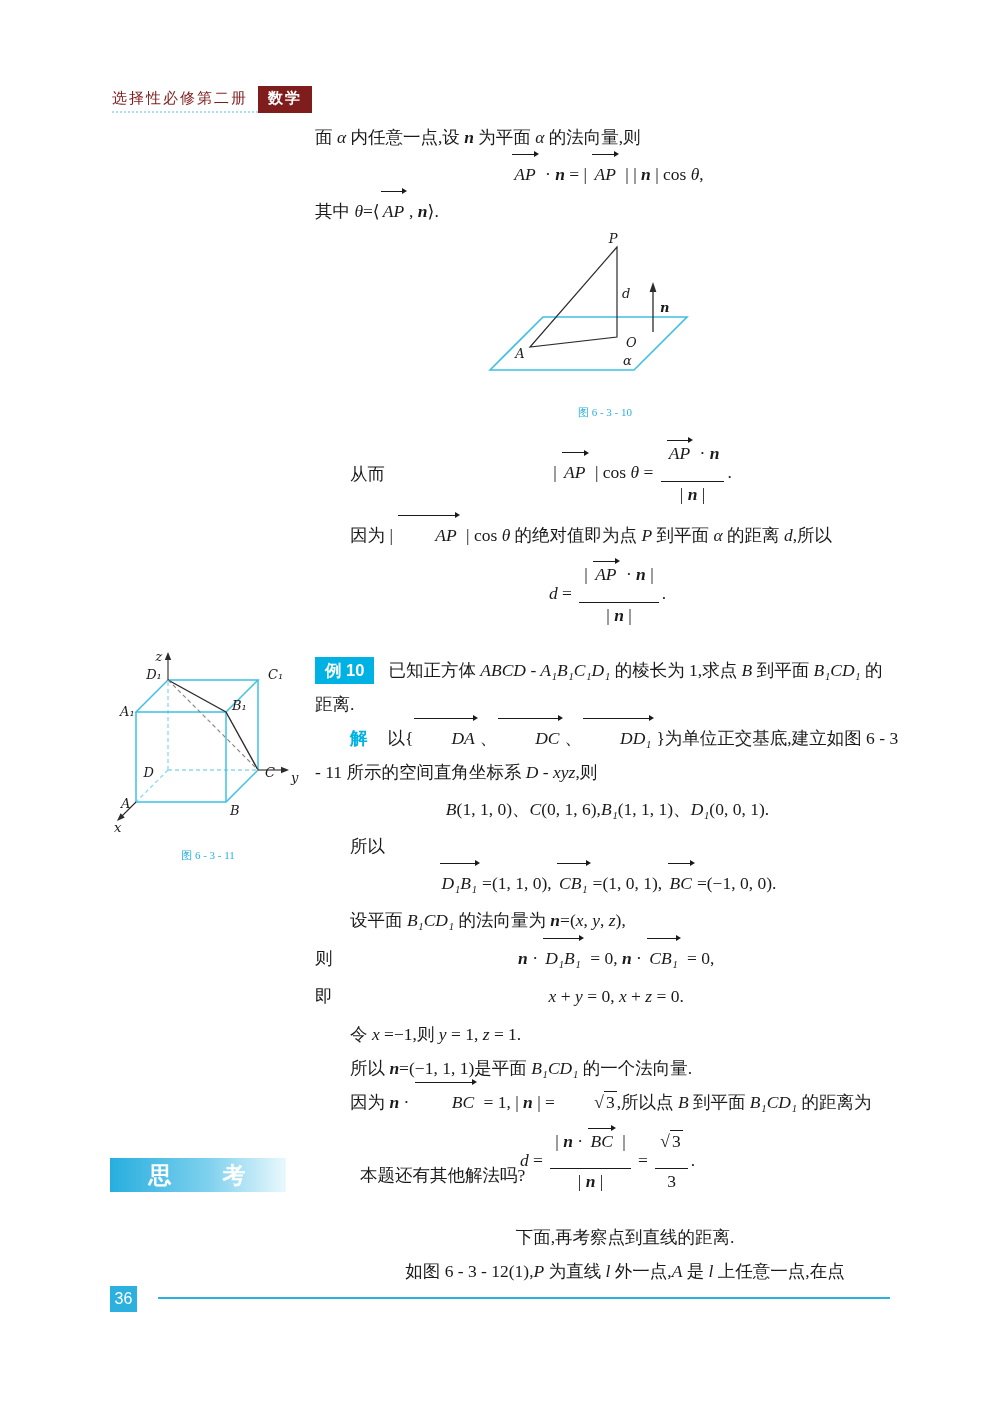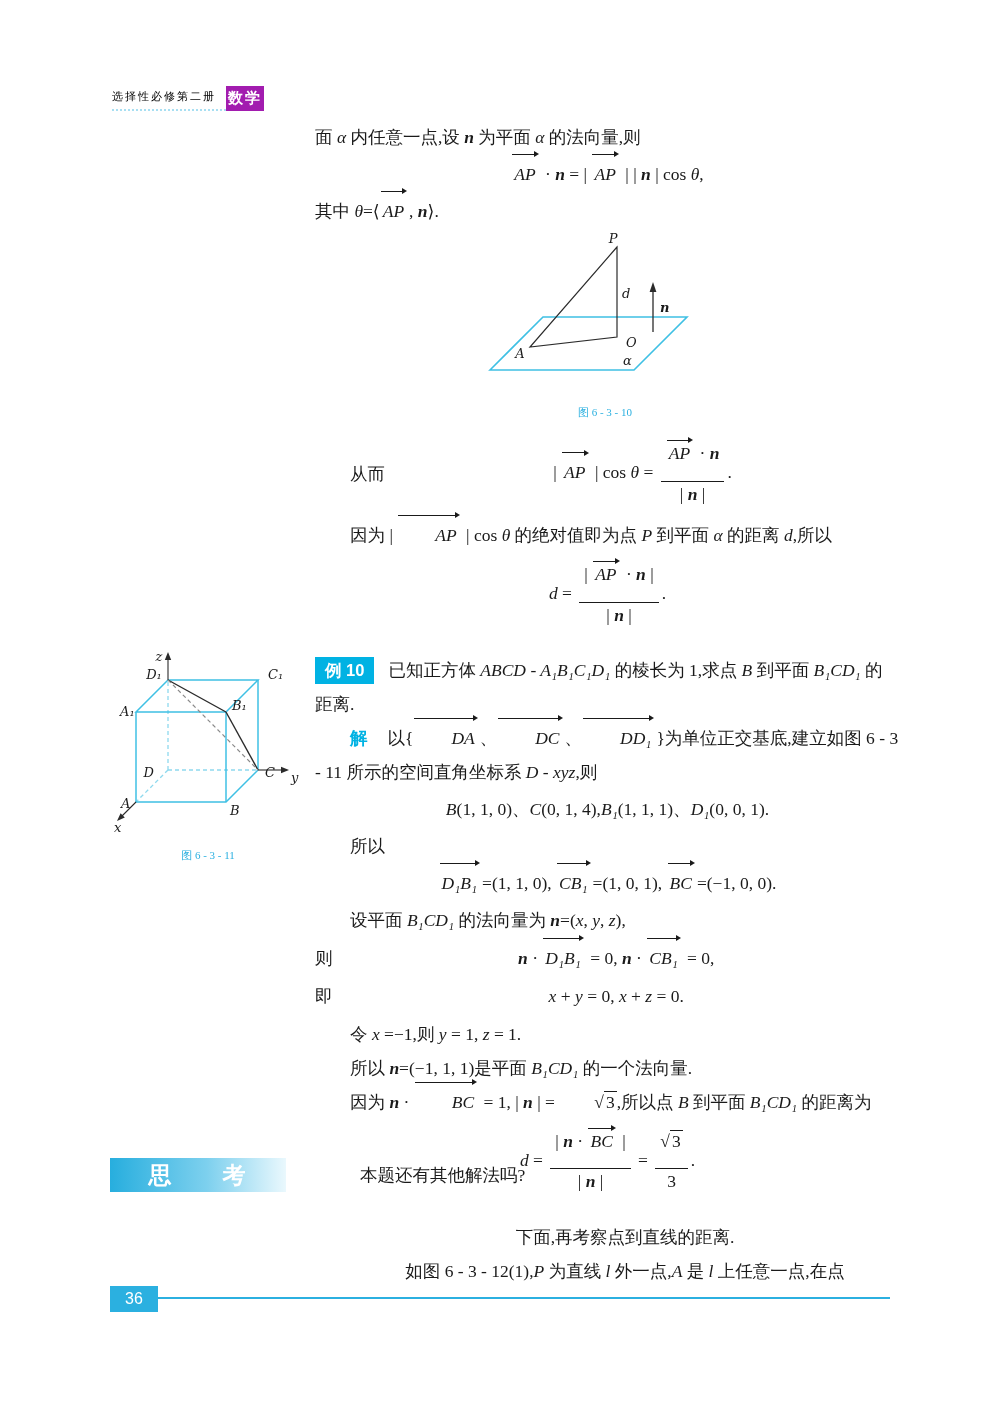--- a/index.html
+++ b/index.html
@@ -2,23 +2,23 @@
 <html><head>
 <meta charset="utf-8">
 <style>
   html,body{margin:0;padding:0;background:#ffffff;}
   .page{position:relative;width:1000px;height:1402px;background:#fff;overflow:hidden;
         font-family:"Liberation Serif","DejaVu Serif","DejaVu Sans",serif;color:#1a1a1a;}
 
   
   .hdr{position:absolute;left:112px;top:86px;display:flex;align-items:stretch;
        font-family:"Liberation Sans","DejaVu Sans",sans-serif;}
-  .hdr-vol{color:#000000;font-size:11px;letter-spacing:2px;padding:3px 10px 3px 0;
+  .hdr-vol{color:#7f1d1d;font-size:15px;letter-spacing:2px;padding:3px 10px 3px 0;
            border-bottom:2px dotted #a8dff2;}
-  .hdr-sub{background:#a21caf;color:#fff;font-size:15px;padding:3px 2px;font-weight:bold;letter-spacing:2px;}
+  .hdr-sub{background:#7f1d1d;color:#fff;font-size:15px;padding:3px 10px;font-weight:bold;letter-spacing:2px;}
 
   
   .col{position:absolute;left:315px;top:120px;width:585px;font-size:17.5px;line-height:34px;}
   .p{margin:0;}
   .ind{text-indent:2em;}
   .fcenter{text-align:center;margin:3px 0;}
   .fc-tall{margin:12px 0;}
   .fline{display:flex;align-items:center;margin:4px 0;}
   .fline.tall{margin:12px 0;}
   .fline .lab{flex:0 0 auto;white-space:nowrap;}
@@ -59,21 +59,21 @@
   .think-row{display:flex;align-items:center;}
   .thinkbox{width:176px;height:34px;background:linear-gradient(90deg,#27aede 0%,#7dd0ee 55%,#eaf8fd 100%);
             color:#fff;font-size:23px;font-weight:bold;letter-spacing:14px;display:flex;align-items:center;
             justify-content:center;padding-left:12px;box-sizing:border-box;
             font-family:"Liberation Sans","DejaVu Sans",sans-serif;}
   .think-q{margin:0 0 0 74px;}
   .bp{margin:0 0 0 205px;text-indent:2em;text-align:center;}
   .bp-first{margin-top:28px;}
 
   
-  .footer-num{position:absolute;left:110px;top:1286px;width:48px;height:26px;background:#2bb0e0;color:#fff;
+  .footer-num{position:absolute;left:110px;top:1286px;width:27px;height:26px;background:#2bb0e0;color:#fff;
               display:flex;align-items:center;justify-content:center;font-size:16px;
               font-family:"Liberation Sans","DejaVu Sans",sans-serif;}
   .footer-line{position:absolute;left:158px;top:1297px;width:732px;height:2px;background:#2bb0e0;}
 </style>
 </head>
 <body>
 
 <div class="page">
 
   <header class="hdr">
@@ -111,21 +111,21 @@
       <span class="bod"><span class="tk-t">| </span><span class="tk-v">AP</span><span class="tk-t"> | cos </span><span class="tk-i">θ</span><span class="tk-t"> = </span><span class="frac"><span class="num"><span class="tk-v">AP</span><span class="tk-t"> · </span><span class="tk-b">n</span></span><span class="den"><span class="tk-t">| </span><span class="tk-b">n</span><span class="tk-t"> |</span></span></span><span class="tk-t">.</span></span>
     </div>
 
     <p class="p ind"><span class="tk-t">因为 | </span><span class="tk-v">AP</span><span class="tk-t"> | cos </span><span class="tk-i">θ</span><span class="tk-t"> 的绝对值即为点 </span><span class="tk-i">P</span><span class="tk-t"> 到平面 </span><span class="tk-i">α</span><span class="tk-t"> 的距离 </span><span class="tk-i">d</span><span class="tk-t">,所以</span></p>
     <div class="fcenter fc-tall"><span class="tk-i">d</span><span class="tk-t"> = </span><span class="frac"><span class="num"><span class="tk-t">| </span><span class="tk-v">AP</span><span class="tk-t"> · </span><span class="tk-b">n</span><span class="tk-t"> |</span></span><span class="den"><span class="tk-t">| </span><span class="tk-b">n</span><span class="tk-t"> |</span></span></span><span class="tk-t">.</span></div>
 
     <p class="p exp"><span class="badge-ex">例 10</span><span><span class="tk-t">已知正方体 </span><span class="tk-i">ABCD - A₁B₁C₁D₁</span><span class="tk-t"> 的棱长为 1,求点 </span><span class="tk-i">B</span><span class="tk-t"> 到平面 </span><span class="tk-i">B₁CD₁</span><span class="tk-t"> 的距离.</span></span></p>
 
     <p class="p ind"><span class="badge-sol">解</span><span><span class="tk-t">以{</span><span class="tk-v">DA</span><span class="tk-t">、</span><span class="tk-v">DC</span><span class="tk-t">、</span><span class="tk-v">DD₁</span><span class="tk-t">}为单位正交基底,建立如图 6 - 3 - 11 所示的空间直角坐标系 </span><span class="tk-i">D - xyz</span><span class="tk-t">,则</span></span></p>
 
-    <div class="fcenter"><span class="tk-i">B</span><span class="tk-t">(1, 1, 0)、</span><span class="tk-i">C</span><span class="tk-t">(0, 1, 4),</span><span class="tk-i">B₁</span><span class="tk-t">(1, 1, 1)、</span><span class="tk-i">D₁</span><span class="tk-t">(0, 0, 1).</span></div>
+    <div class="fcenter"><span class="tk-i">B</span><span class="tk-t">(1, 1, 0)、</span><span class="tk-i">C</span><span class="tk-t">(0, 1, 6),</span><span class="tk-i">B₁</span><span class="tk-t">(1, 1, 1)、</span><span class="tk-i">D₁</span><span class="tk-t">(0, 0, 1).</span></div>
     <p class="p ind">所以</p>
     <div class="fcenter"><span class="tk-v">D₁B₁</span><span class="tk-t">=(1, 1, 0), </span><span class="tk-v">CB₁</span><span class="tk-t">=(1, 0, 1), </span><span class="tk-v">BC</span><span class="tk-t">=(−1, 0, 0).</span></div>
     <p class="p ind"><span class="tk-t">设平面 </span><span class="tk-i">B₁CD₁</span><span class="tk-t"> 的法向量为 </span><span class="tk-b">n</span><span class="tk-t">=(</span><span class="tk-i">x</span><span class="tk-t">, </span><span class="tk-i">y</span><span class="tk-t">, </span><span class="tk-i">z</span><span class="tk-t">),</span></p>
 
     <div class="fline">
       <span class="lab">则</span>
       <span class="bod"><span class="tk-b">n</span><span class="tk-t"> · </span><span class="tk-v">D₁B₁</span><span class="tk-t"> = 0, </span><span class="tk-b">n</span><span class="tk-t"> · </span><span class="tk-v">CB₁</span><span class="tk-t"> = 0,</span></span>
     </div>
     <div class="fline">
       <span class="lab">即</span>

